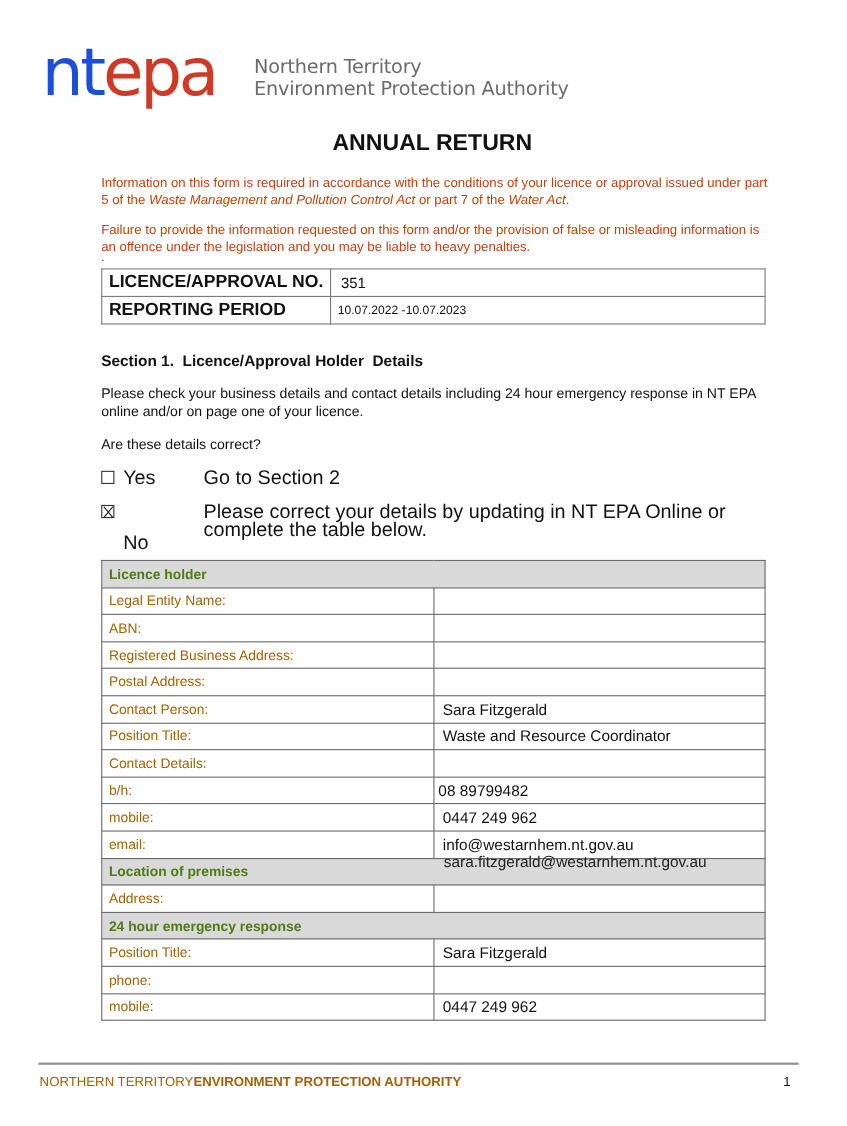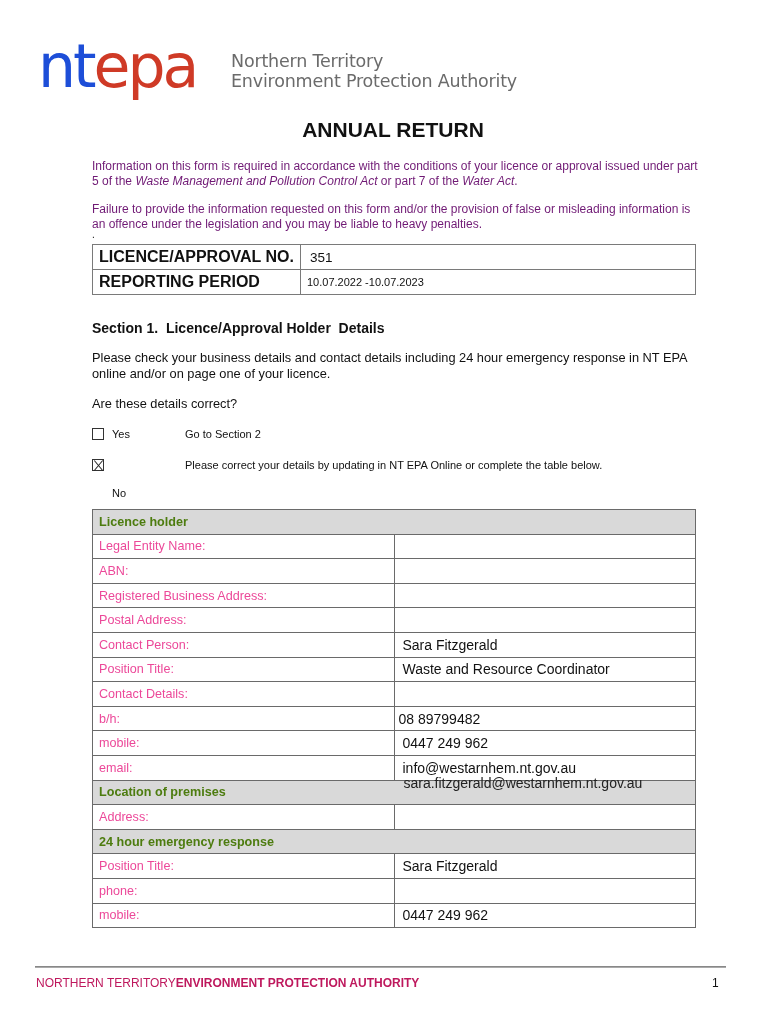--- a/index.html
+++ b/index.html
@@ -9,54 +9,54 @@
   }
   .abs { position: absolute; }
   
   .logo { left: 38px; top: 40px; height: 62px; }
   .logo-mark { position: absolute; left: 0; top: 0; font-family: "DejaVu Sans", sans-serif; font-size: 60px; line-height: 52px; letter-spacing: -3px; font-weight: normal; }
   .logo-nt { color: #1d4ed8; }
   .logo-epa { color: #cf3a26; }
   .logo-text { position: absolute; left: 193px; top: 11px; font-family: "DejaVu Sans", sans-serif; font-size: 17.5px; line-height: 20px; color: #6b6b6b; font-weight: normal; white-space: nowrap; letter-spacing: -0.2px; }
 
   .title { left: 0; width: 786px; top: 118px; text-align: center; font-size: 21px; font-weight: bold; color: #111; }
-  .para { left: 92px; width: 610px; font-size: 12px; line-height: 15px; color: #701a75; }
+  .para { left: 92px; width: 610px; font-size: 12px; line-height: 15px; color: #c2410c; }
   .para i { font-style: italic; }
   .dot { left: 92px; top: 230px; font-size: 10px; line-height: 10px; }
 
   
   .lic-table { left: 92px; top: 244px; width: 604px; border-collapse: collapse; }
   .lic-table td { border: 1px solid #7a7a7a; padding: 0 0 0 6px; height: 24px; font-size: 16px; }
   .lic-table td.lab { width: 201px; font-weight: bold; }
   .lic-table td.val-lg { font-size: 13.5px; padding-left: 9px; }
   .lic-table td.val-sm { font-size: 11px; padding-left: 6px; margin-left: 26px; }
 
   .sec-title { left: 92px; top: 320px; font-size: 14px; font-weight: bold; white-space: pre; }
   .sec-para { left: 92px; width: 620px; font-size: 12.8px; line-height: 16px; }
 
   .cb { width: 12px; height: 12px; border: 1px solid #333; box-sizing: border-box; }
   .cb-x { position: relative; }
   .cb-x::before, .cb-x::after { content: ""; position: absolute; left: 5px; top: -1px; width: 1px; height: 13px; background: #222; }
   .cb-x::before { transform: rotate(40deg); }
   .cb-x::after { transform: rotate(-40deg); }
-  .opt-label { font-size: 11px; line-height: 16px; }
+  .opt-label { font-size: 18px; line-height: 16px; }
 
   
   .det-table { left: 92px; top: 509px; width: 604px; border-collapse: collapse; table-layout: fixed; }
-  .det-table td { border: 1px solid #6a6a6a; height: 23.6px; padding: 0 6px; font-size: 12.6px; color: #ec4899; vertical-align: middle; overflow: visible; white-space: nowrap; }
+  .det-table td { border: 1px solid #6a6a6a; height: 23.6px; padding: 0 6px; font-size: 12.6px; color: #a16207; vertical-align: middle; overflow: visible; white-space: nowrap; }
   .det-table td.hdr { background: #d9d9d9; font-weight: bold; font-size: 12.6px; color: #4d7c0f; }
   .det-table td.lc { width: 203px; }
   .det-table td.rt { text-align: left; }
   .det-table td.vc { font-size: 14px; color: #111; padding-left: 8px; }
   .det-table td.vc-tight { padding-left: 4px; }
   .email-cell { position: relative; }
   .email-2 { position: absolute; left: 9px; top: 19px; font-size: 14px; color: #222; white-space: nowrap; z-index: 2; }
 
   .footer-line { left: 35px; top: 966px; width: 691px; height: 1px; background: #888; border-bottom: 1px solid #aaa; }
-  .footer-left { left: 36px; top: 976px; font-size: 12px; white-space: nowrap; color: #be185d; }
+  .footer-left { left: 36px; top: 976px; font-size: 12px; white-space: nowrap; color: #a16207; }
   .footer-left b { font-weight: bold; }
   .footer-page { left: 712px; top: 976px; font-size: 12px; }
 </style>
 </head>
 <body>
 
 <div class="abs logo">
   <div class="logo-mark"><span class="logo-nt">nt</span><span class="logo-epa">epa</span></div>
   <div class="logo-text">
     <div>Northern Territory</div>

